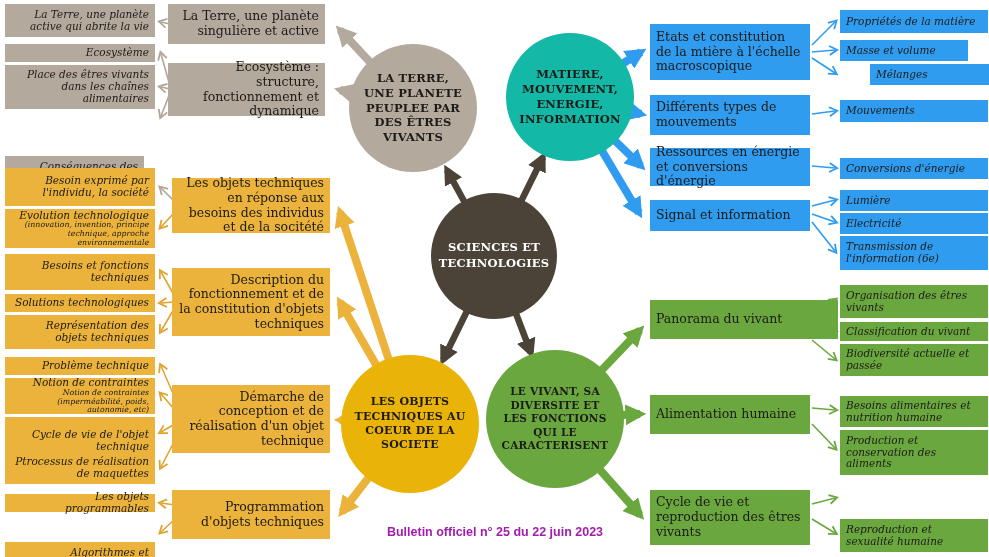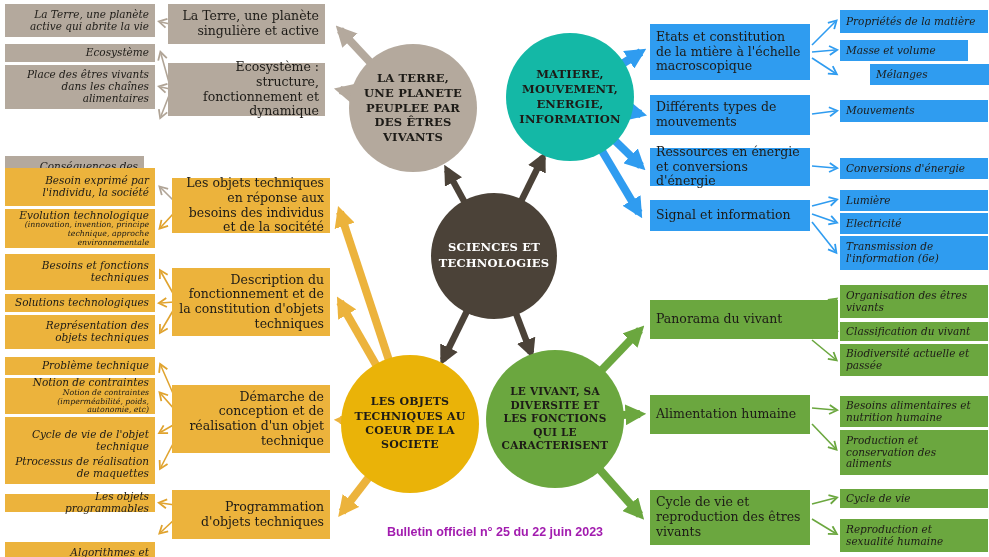--- a/index.html
+++ b/index.html
@@ -276,22 +276,19 @@
   </div>
   <div class="node leaf la bg-green" style="left:840px;top:344px;width:148px;height:32px;">
     <span>Biodiversité actuelle et passée</span>
   </div>
   <div class="node leaf la bg-green" style="left:840px;top:396px;width:148px;height:31px;">
     <span>Besoins alimentaires et nutrition humaine</span>
   </div>
   <div class="node leaf la bg-green" style="left:840px;top:430px;width:148px;height:45px;">
     <span>Production et conservation des aliments</span>
   </div>
-  <div class="node leaf la bg-green" style="left:840px;top:489px;width:148px;height:19px;">
-    <span>Cycle de vie</span>
-  </div>
   <div class="node leaf la bg-green" style="left:840px;top:519px;width:148px;height:33px;">
     <span>Reproduction et sexualité humaine</span>
   </div>
 
   <div class="footer">Bulletin officiel n° 25 du 22 juin 2023</div>
 
 </div>
 
 </body></html>

